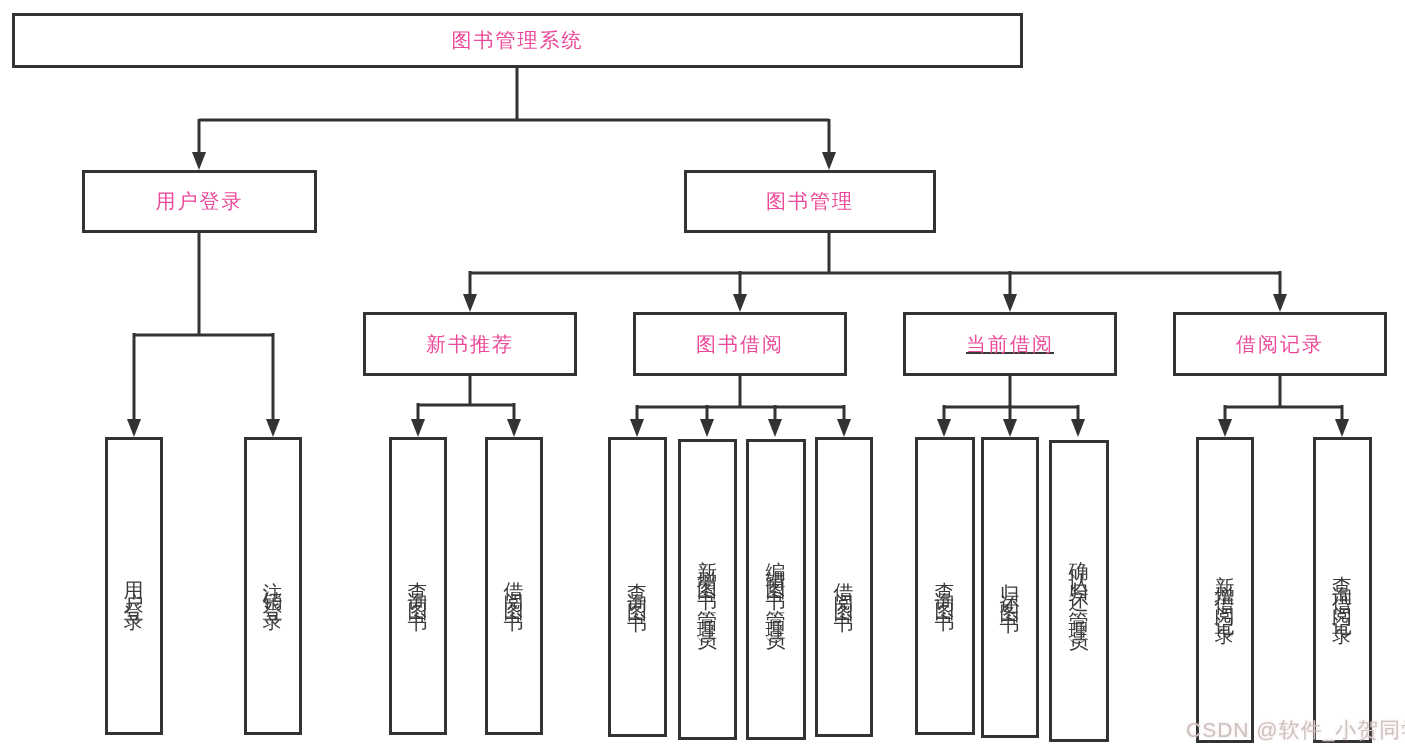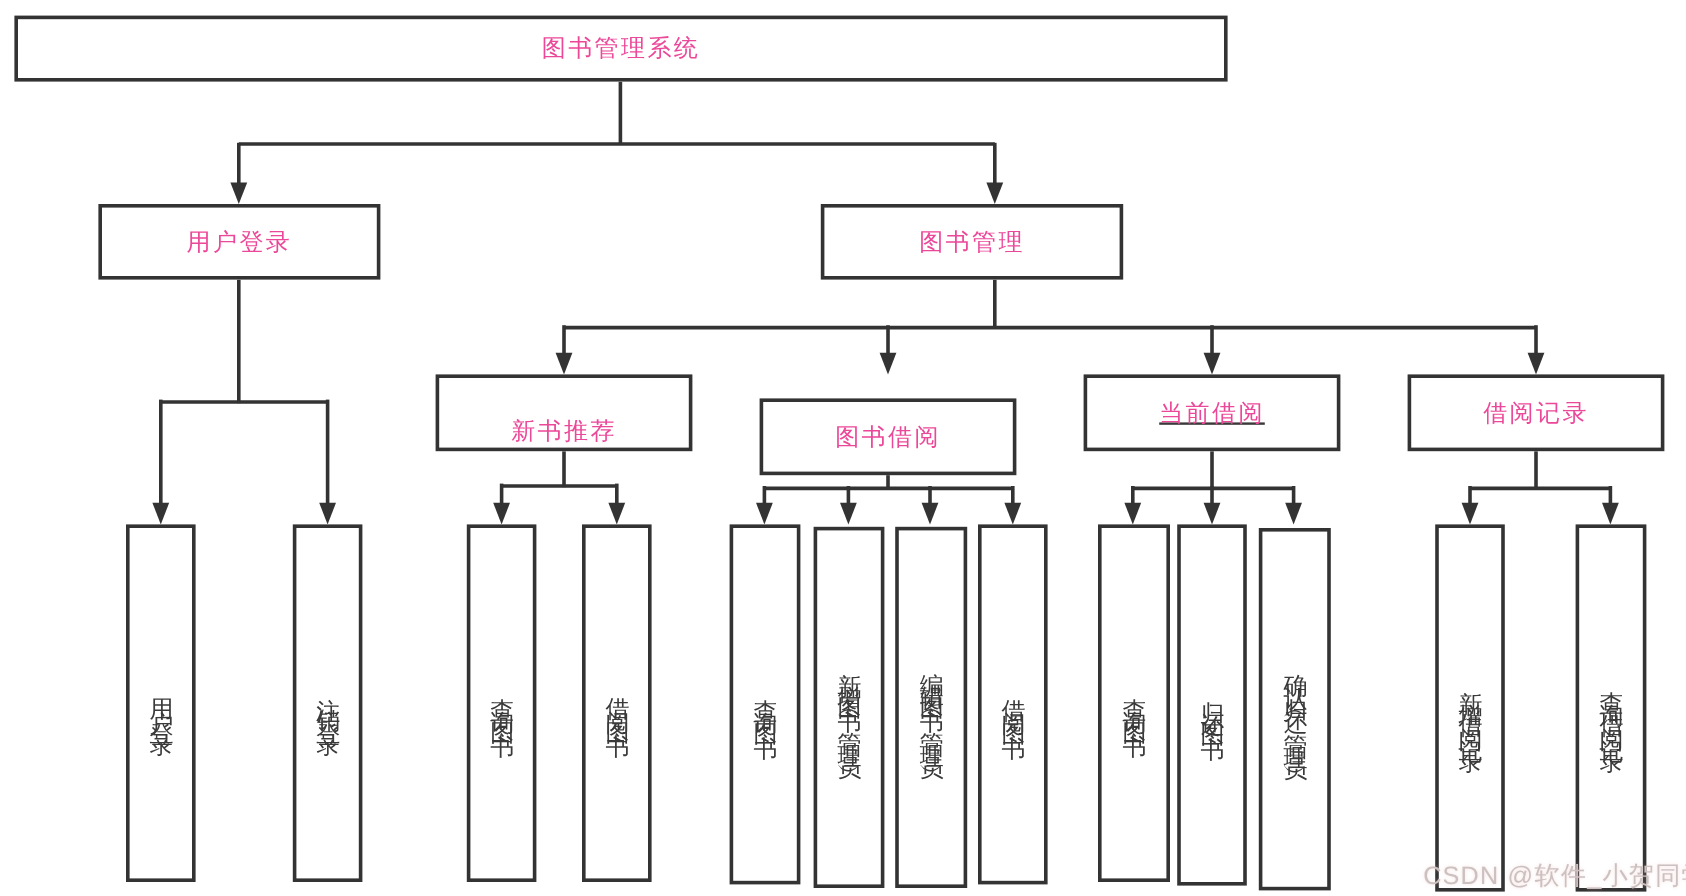--- a/index.html
+++ b/index.html
@@ -33,22 +33,22 @@
     text-orientation:mixed;
     font-size:20px;
     letter-spacing:10px;
     line-height:1;
     color:#3a3a3a;
   }
   
   .n-root {left:12px;  top:13px;  width:1011px;height:55px;}
   .n-login{left:82px;  top:170px; width:235px; height:63px;}
   .n-mgmt {left:684px; top:170px; width:252px; height:63px;}
-  .n-rec  {left:363px; top:312px; width:214px; height:64px;align-items:flex-end;}
-  .n-bor  {left:633px; top:312px; width:214px; height:64px;margin-top:20px;}
+  .n-rec  {left:363px; top:312px; width:214px; height:64px;}
+  .n-bor  {left:633px; top:312px; width:214px; height:64px;}
   .n-cur  {left:903px; top:312px; width:214px; height:64px;text-decoration:underline;}
   .n-his  {left:1173px;top:312px; width:214px; height:64px;}
   
   .v-ulogin {left:105px; top:437px;width:58px;height:298px;}
   .v-logout {left:244px; top:437px;width:58px;height:298px;}
   .v-recq   {left:389px; top:437px;width:58px;height:298px;}
   .v-recb   {left:485px; top:437px;width:58px;height:298px;}
   .v-bbq    {left:608px; top:437px;width:59px;height:300px;}
   .v-bbadd  {left:678px; top:439px;width:59px;height:301px;}
   .v-bbedit {left:746px; top:439px;width:60px;height:301px;}

